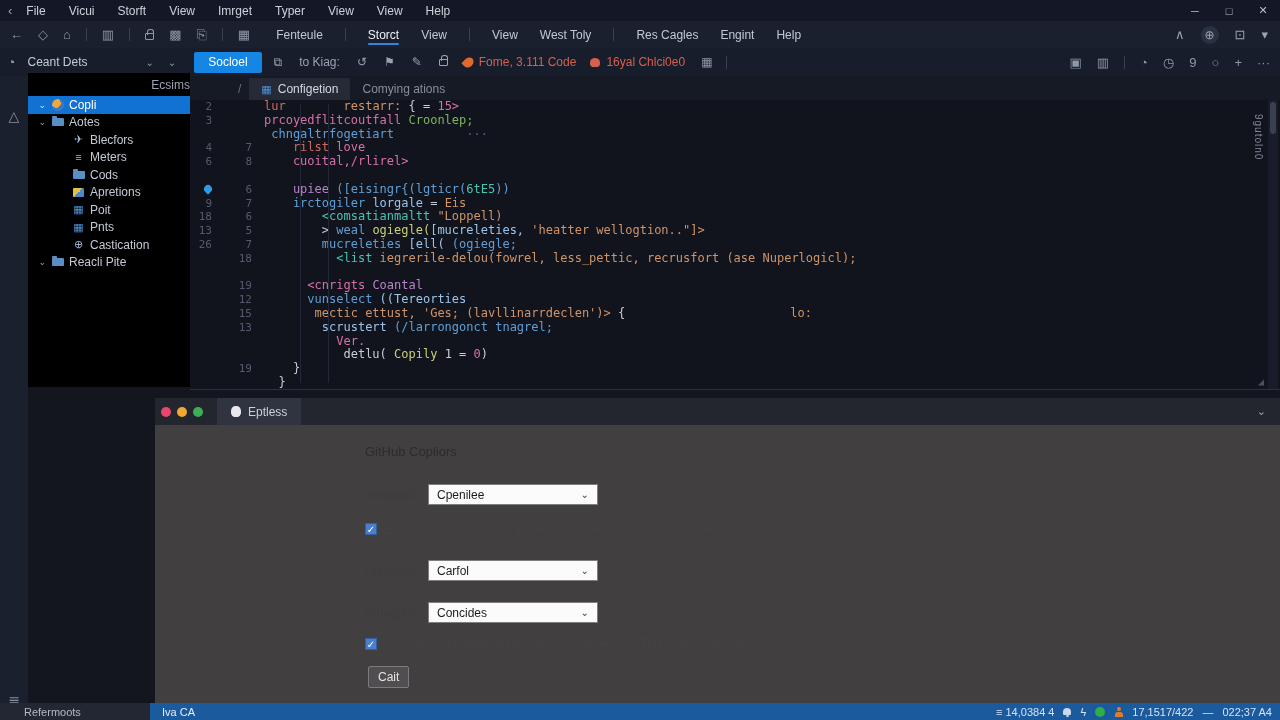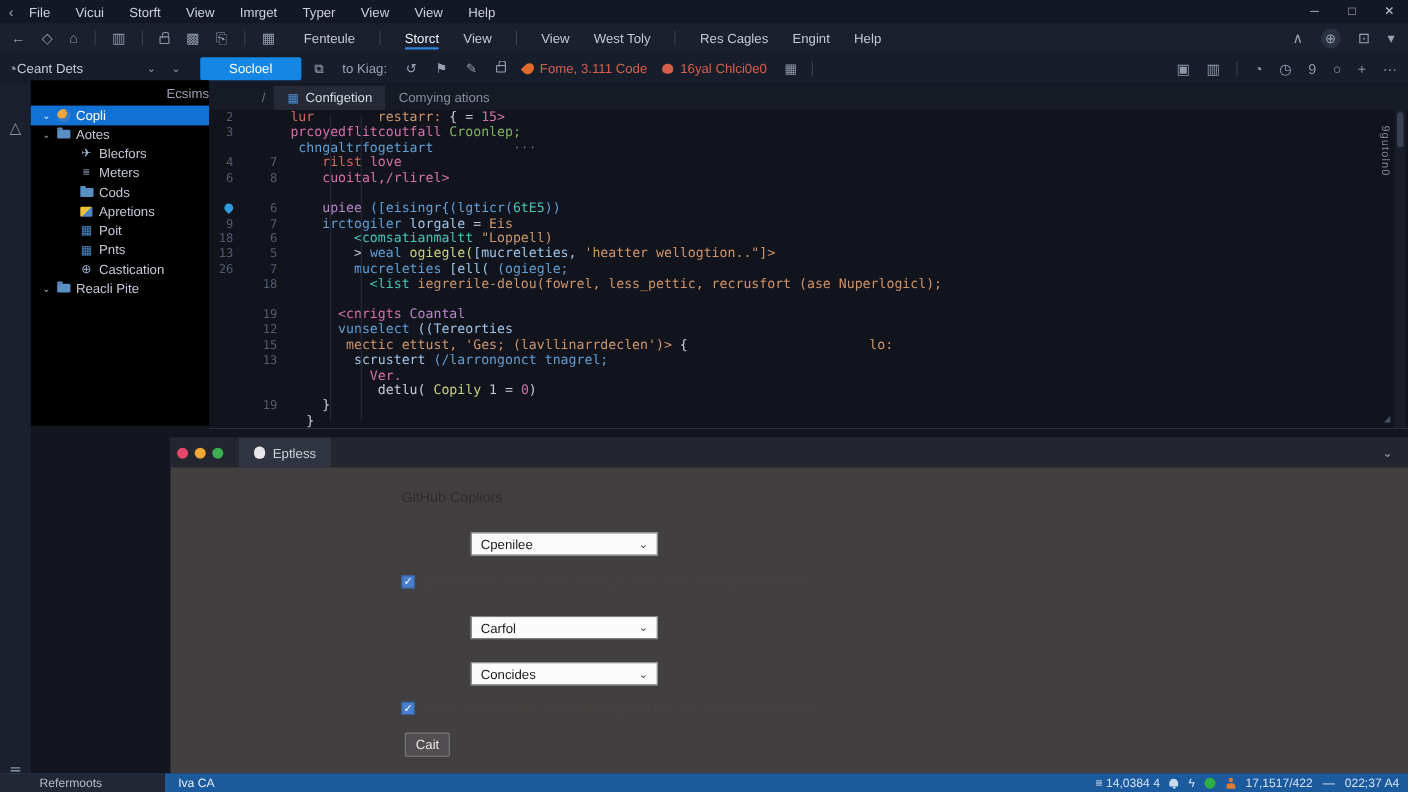--- a/index.html
+++ b/index.html
@@ -29,24 +29,24 @@
     background:#2e86e0; border-radius:1px; }
   .vdiv { width:1px; height:13px; background:#39404f; }
   .mb-right { margin-left:auto; display:flex; align-items:center; gap:16px; margin-right:12px; color:#9aa2b3; }
   .globe-chip { width:18px; height:18px; border-radius:50%; background:#2a3142; display:flex;
     align-items:center; justify-content:center; font-size:12px; }
 
   
   .toolbar { position:absolute; left:0; top:48px; width:1280px; height:28px; background:#171d2b;
     display:flex; align-items:center; color:#9aa2b2; font-size:12px; }
   .rail-circle { margin:0 0 0 7px; color:#8f97a8; font-size:14px; }
-  .scope { width:118px; color:#c6ccd8; }
+  .scope { margin-left:12px; width:118px; color:#c6ccd8; }
   .chev { color:#8f97a8; font-size:10px; }
   .run-btn { margin-left:18px; background:#1586e3; color:#fff; border:none; border-radius:2px;
-    height:21px; padding:0 26px; font-size:12px; font-family:inherit; }
+    height:21px; padding:0 14px; font-size:12px; font-family:inherit; }
   .tool-ics { display:flex; align-items:center; gap:17px; margin-left:12px; }
   .hot { color:#d6604d; display:flex; align-items:center; gap:6px; font-size:12px; }
   .i-flame { width:9px; height:11px; background:#e06a2e; border-radius:50% 50% 50% 0;
     transform:rotate(45deg); display:inline-block; }
   .i-paw { width:10px; height:9px; background:#d6604d; border-radius:50% 50% 40% 40%; display:inline-block; }
   .tool-right { margin-left:auto; display:flex; align-items:center; gap:15px; margin-right:10px; color:#8f97a8; font-size:13px; }
 
   .i-lock { width:9px; height:7px; border:1px solid currentColor; border-radius:1px; position:relative;
     display:inline-block; margin-top:4px; }
   .i-lock::before { content:''; position:absolute; top:-5px; left:1px; width:5px; height:5px;
@@ -120,21 +120,21 @@
     color:#45423f; font-size:12.5px; }
   .cbox { width:12px; height:12px; background:#4a7fd0; border:1px solid #35609e; color:#fff;
     font-size:10px; line-height:11px; text-align:center; }
   .panel-btn { position:absolute; left:213px; top:268px; background:#504e50; color:#e6e4e2;
     border:1px solid #7c7a7c; border-radius:2px; height:22px; padding:0 9px; font-size:12px; font-family:inherit; }
 
   
   .statusbar { position:absolute; left:0; top:703px; width:1280px; height:17px; background:#1c5a9e;
     display:flex; align-items:center; color:#e6eefa; font-size:11px; }
   .sb-darkseg { width:150px; height:17px; background:#232733; color:#b4bac6; display:flex;
-    align-items:center; padding-left:36px; flex:0 0 150px; }
+    align-items:center; padding-left:24px; flex:0 0 150px; }
   .sb-branch { margin-left:12px;text-align:center; }
   .sb-right { margin-left:auto; display:flex; align-items:center; gap:9px; margin-right:8px; color:#d4e2f4; }
   .i-bell { width:8px; height:7px; background:#c9d9ec; border-radius:4px 4px 1px 1px; position:relative;
     display:inline-block; }
   .i-bell::after { content:''; position:absolute; bottom:-2px; left:2.5px; width:3px; height:2px;
     background:#c9d9ec; border-radius:50%; }
   .i-green { width:10px; height:10px; border-radius:50%; background:#2fae47; display:inline-block; }
   .i-person { width:9px; height:10px; position:relative; display:inline-block; }
   .i-person::before { content:''; position:absolute; top:0; left:2.5px; width:4px; height:4px;
     border-radius:50%; background:#e07a30; }

